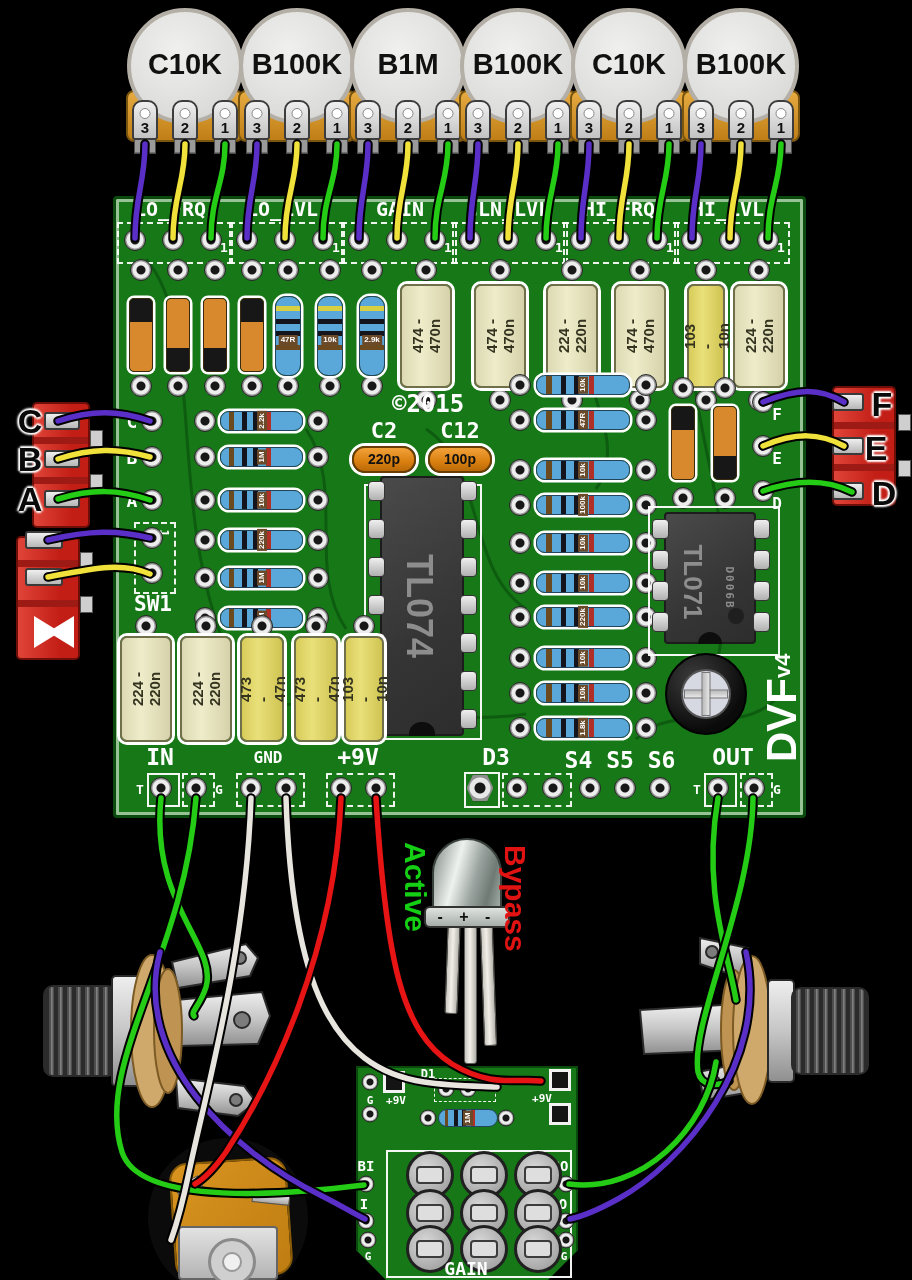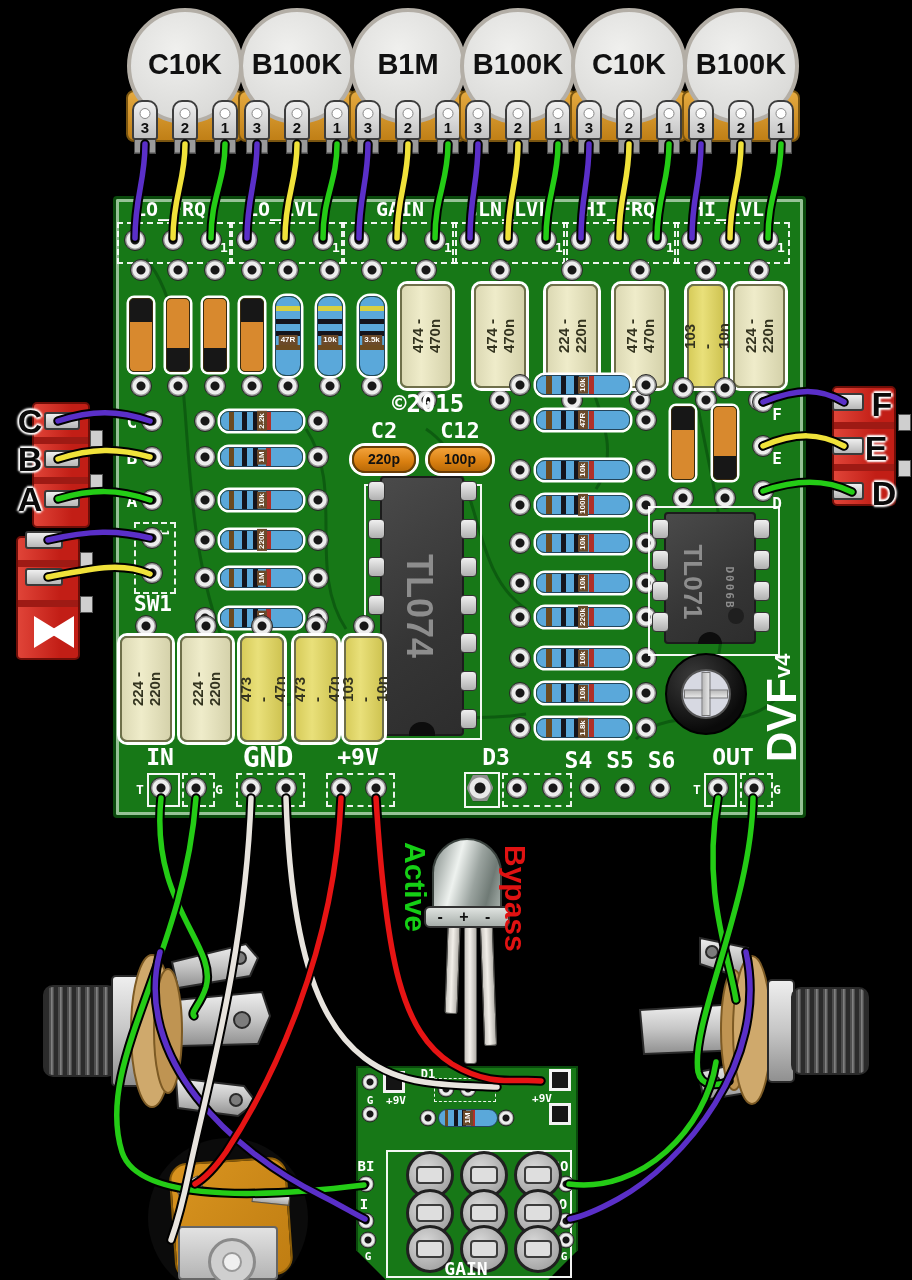--- a/index.html
+++ b/index.html
@@ -165,21 +165,21 @@
   <div class="abs diode dbb" style="left:166px;top:298px;height:74px"></div>
   <div class="abs diode dbb" style="left:203px;top:298px;height:74px"></div>
   <div class="abs diode dbt" style="left:240px;top:298px;height:74px"></div>
   <div class="abs resv" style="left:275px;top:296px;height:80px">
       <span class="rv">47R</span>
     </div>
   <div class="abs resv" style="left:317px;top:296px;height:80px">
       <span class="rv">10k</span>
     </div>
   <div class="abs resv" style="left:359px;top:296px;height:80px">
-      <span class="rv">3.5k</span>
+      <span class="rv">2.9k</span>
     </div>
 
   <div class="abs capf beige" style="left:400px;top:284px;width:52px;height:104px">
       <span class="cv">474 - 470n</span>
     </div>
   <div class="abs capf beige" style="left:474px;top:284px;width:52px;height:104px">
       <span class="cv">474 - 470n</span>
     </div>
   <div class="abs capf beige" style="left:546px;top:284px;width:52px;height:104px">
       <span class="cv">224 - 220n</span>
@@ -366,21 +366,21 @@
       <span class="cv">473 - 47n</span>
     </div>
   <div class="abs capf ycap" style="left:294px;top:636px;width:44px;height:106px">
       <span class="cv">473 - 47n</span>
     </div>
   <div class="abs capf ycap" style="left:344px;top:636px;width:40px;height:106px">
       <span class="cv">103 - 10n</span>
     </div>
 
   <div class="abs silk ctr" style="left:160px;top:757px;font-size:23px">IN</div>
-  <div class="abs silk ctr" style="left:268px;top:757px;font-size:28px">GND</div>
+  <div class="abs silk ctr" style="left:268px;top:757px;font-size:16px">GND</div>
   <div class="abs silk ctr" style="left:358px;top:757px;font-size:23px">+9V</div>
   <div class="abs silk ctr" style="left:496px;top:757px;font-size:23px">D3</div>
   <div class="abs silk ctr" style="left:620px;top:760px;font-size:23px">S4 S5 S6</div>
   <div class="abs silk ctr" style="left:733px;top:757px;font-size:23px">OUT</div>
   <div class="abs solid" style="left:147px;top:773px;width:29px;height:30px"></div>
   <div class="abs dash" style="left:182px;top:773px;width:29px;height:30px"></div>
   <div class="abs silk ctr" style="left:140px;top:789px;font-size:13px">T</div>
   <div class="abs silk ctr" style="left:219px;top:789px;font-size:13px">G</div>
   <div class="abs dash" style="left:236px;top:773px;width:65px;height:30px"></div>
   <div class="abs dash" style="left:326px;top:773px;width:65px;height:30px"></div>

